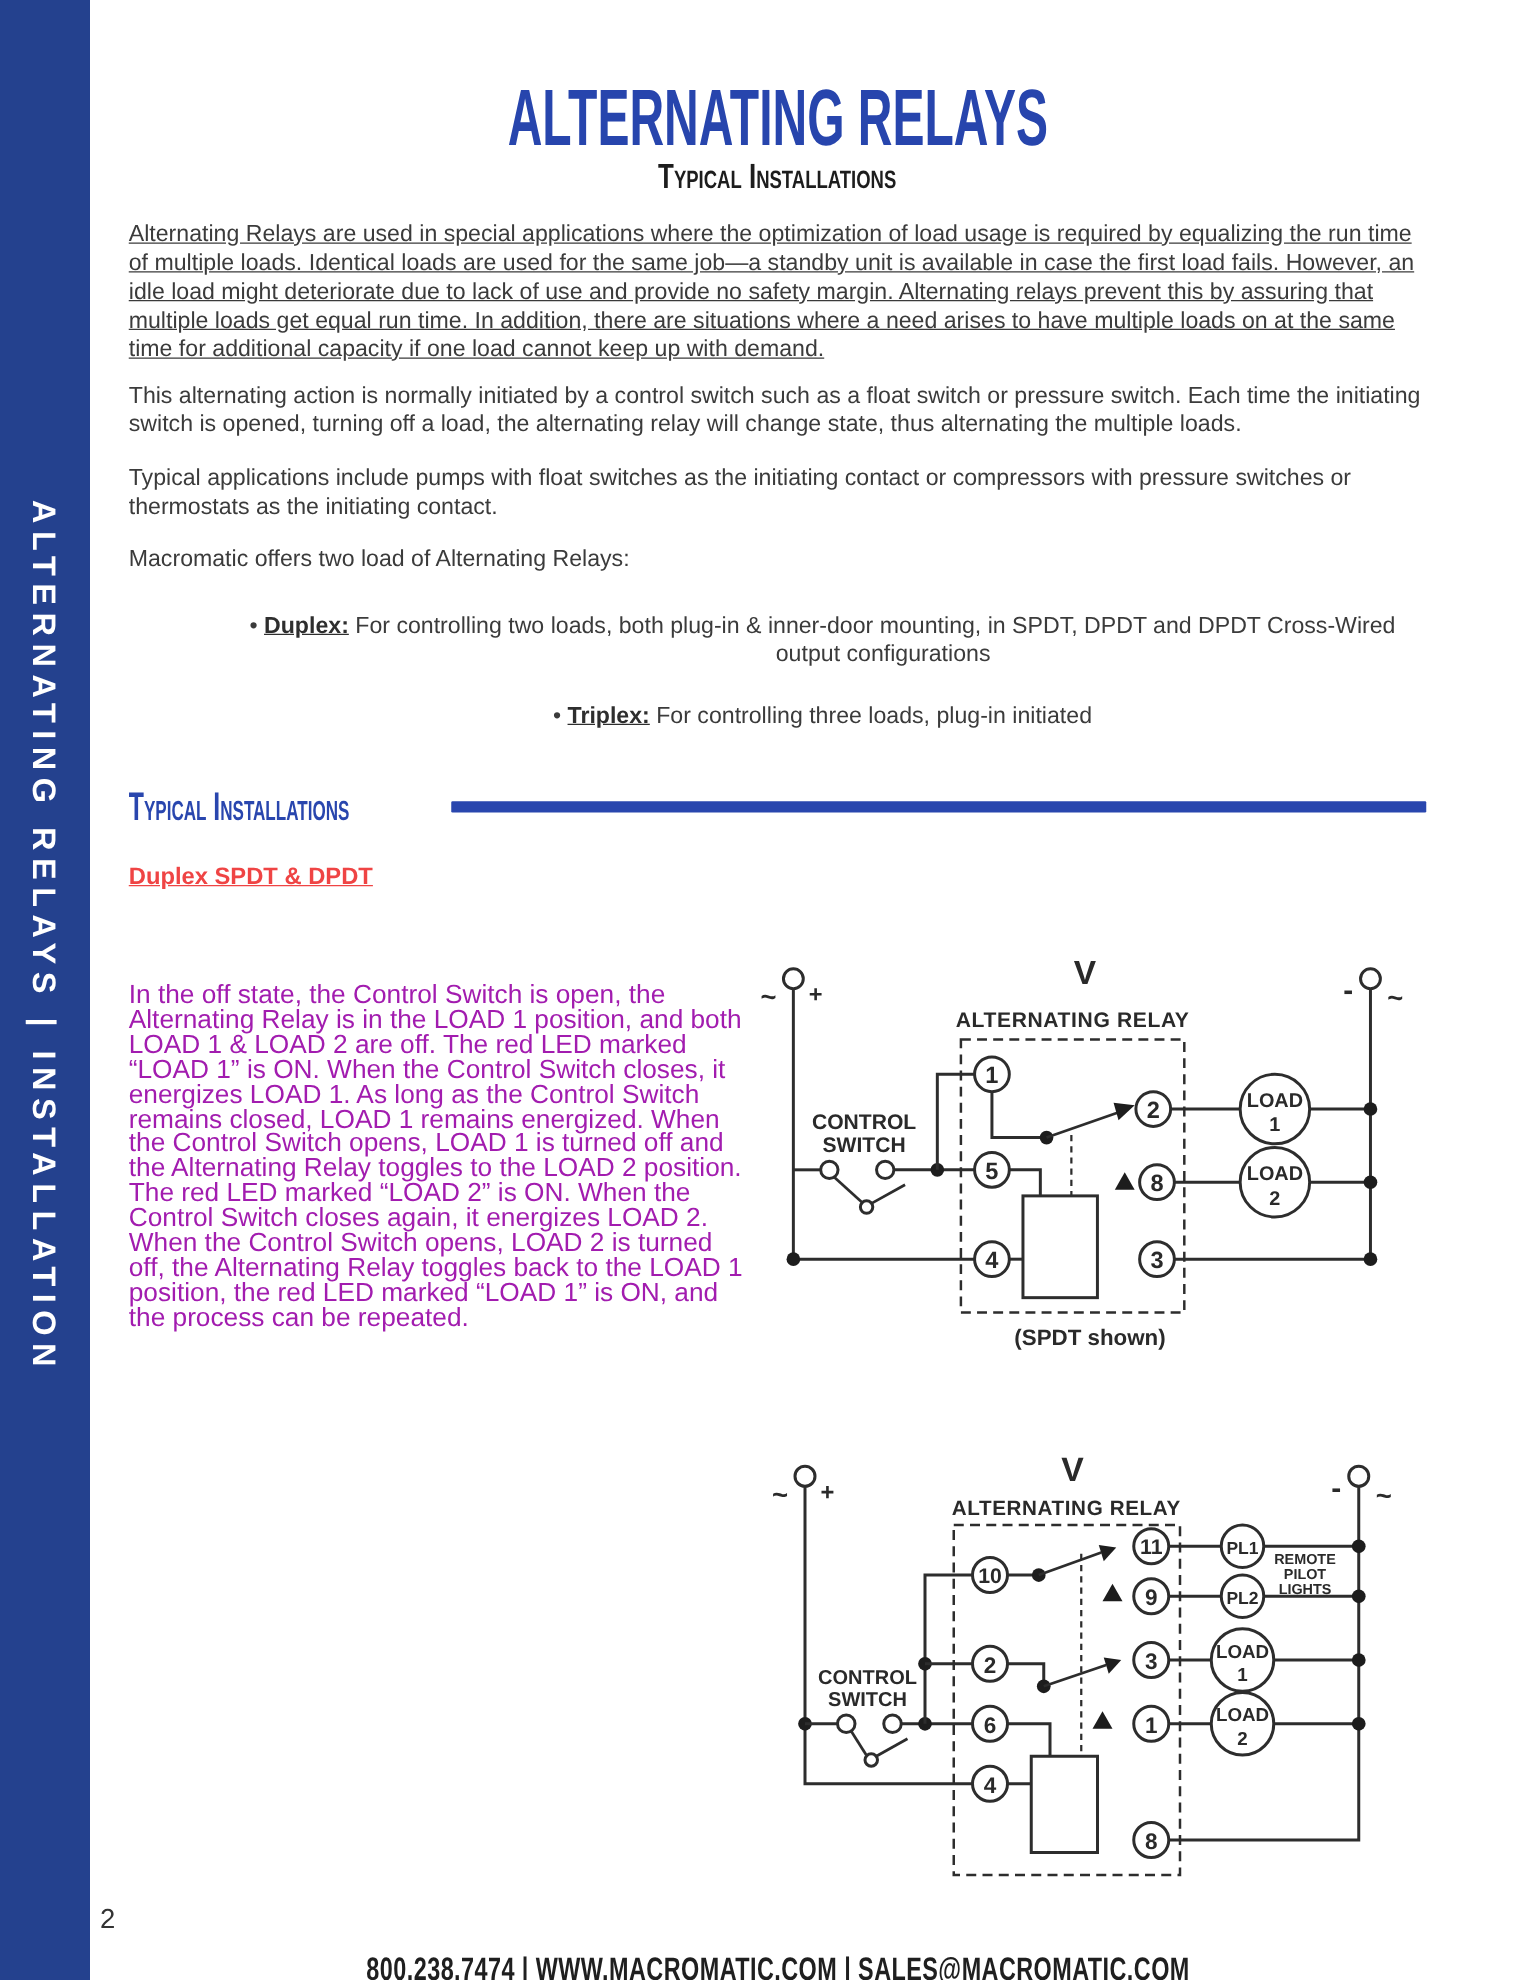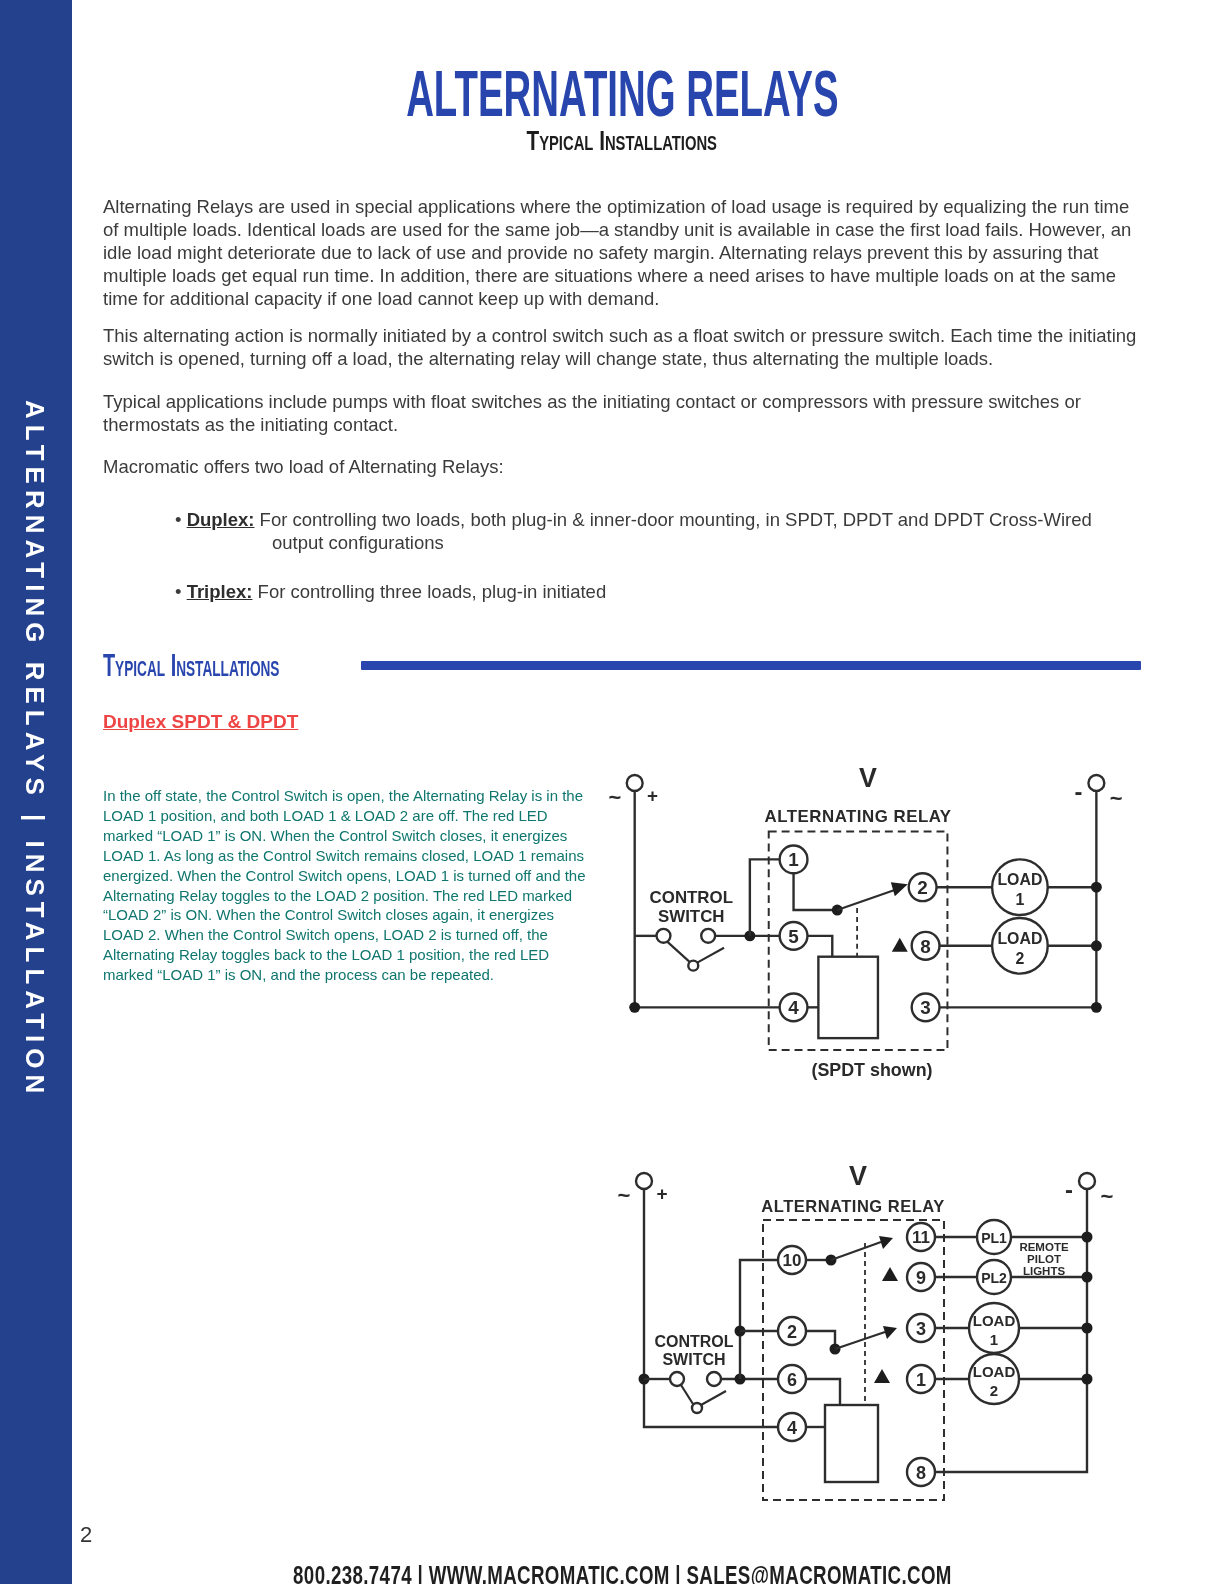--- a/index.html
+++ b/index.html
@@ -23,44 +23,44 @@
     display:inline-block; color:#2745ad; font-weight:bold; font-size:64px;
     transform:scaleX(0.60); transform-origin:center; white-space:nowrap; letter-spacing:0;
   }
   .subtitle-wrap { text-align:center; margin-top:0; line-height:1.1; }
   .subtitle {
     display:inline-block; color:#1d1d1d; font-weight:bold; font-size:28px;
     font-variant:small-caps; transform:scaleX(0.74); transform-origin:center; white-space:nowrap;
   }
 
   .body-p { font-size:18.5px; line-height:23px; color:#3b3b3b; }
-  .p1 { margin:38px 0 14px 0; }
+  .p1 { margin:18px 0 14px 0;text-decoration:underline; }
   .p2 { margin:0 0 20px 0; }
   .p3 { margin:0 0 19px 0; }
   .p4 { margin:0 0 30px 0; }
-  .bullet { margin-left:72px; padding-left:97px; text-indent:-97px; }
+  .bullet { margin-left:72px; padding-left:97px; text-indent:-97px;text-align:center; }
   .bullet-1 { margin-bottom:26px; }
   .bullet-term { font-weight:bold; text-decoration:underline; color:#2e2e2e; }
 
   .section-row { display:flex; align-items:center; margin-top:44px; height:38px; }
   .section-title-box { width:252px; flex:0 0 auto; }
   .section-title {
     display:inline-block; color:#2946ae; font-weight:bold; font-size:32px;
     font-variant:small-caps; transform:scaleX(0.62); transform-origin:left center; white-space:nowrap;
   }
   .section-line { flex:1; height:9px; background:#2946ae; margin-left:6px; border-radius:1px; }
 
   .sub-header {
     margin-top:26px; font-size:19px; font-weight:bold; color:#ef4444;
     text-decoration:underline;
   }
 
   .spdt-text {
     position:absolute; left:0; top:786px; width:492px;
-    font-size:15px; line-height:19.9px; color:#0f766e;
+    font-size:21px; line-height:19.9px; color:#a21caf;
   }
   .dpdt-text {
     position:absolute; left:0; top:1156px; width:478px;
     font-size:17px; line-height:21.5px; color:#363636;
   }
   .diagram-spdt { position:absolute; left:489px; top:750px; }
   .diagram-dpdt { position:absolute; left:497px; top:1148px; }
 
   svg { display:block; }
   .wire { stroke:#2d2d2d; stroke-width:2.2; fill:none; }

